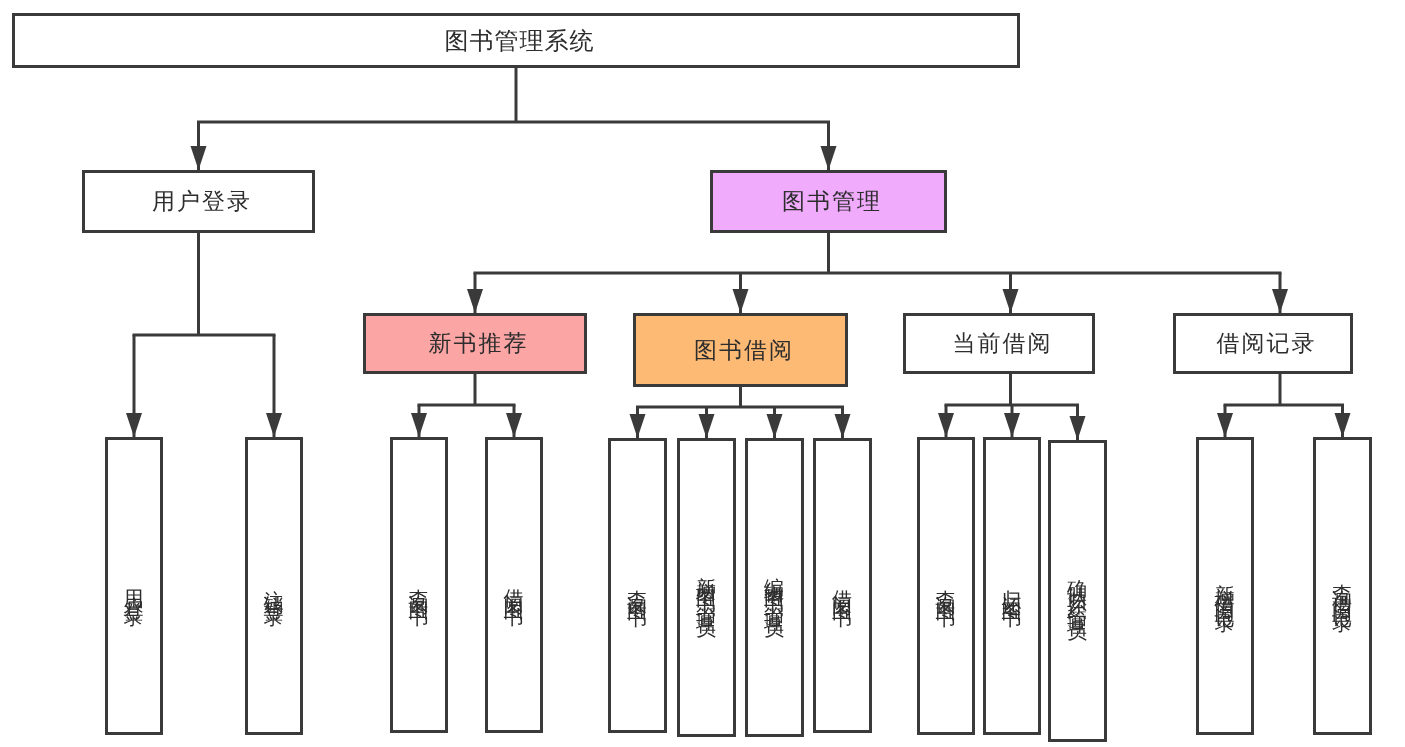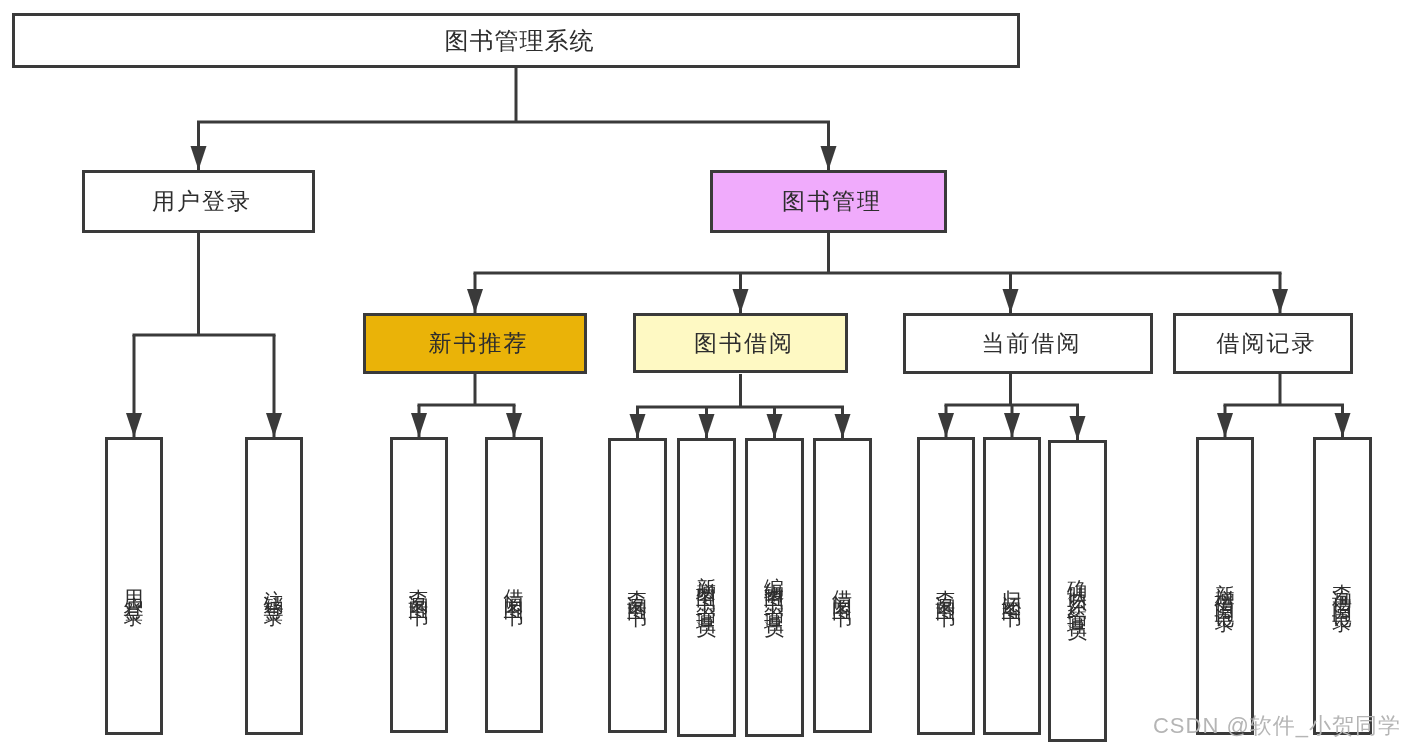--- a/index.html
+++ b/index.html
@@ -84,32 +84,31 @@
         <line x1="1280" y1="374" x2="1280" y2="405" stroke="#3a3a3a" stroke-width="3"></line>
         <line x1="1225" y1="405" x2="1342.5" y2="405" stroke="#3a3a3a" stroke-width="3" stroke-linecap="square"></line>
         <line x1="1225" y1="405" x2="1225" y2="437" stroke="#3a3a3a" stroke-width="3" marker-end="url(#arrow)"></line>
         <line x1="1342.5" y1="405" x2="1342.5" y2="437" stroke="#3a3a3a" stroke-width="3" marker-end="url(#arrow)"></line>
       </g>
   </svg>
   <div id="nodes">
       <div class="box h root" style="left: 12px; top: 13px; width: 1008px; height: 55px; border-color: rgb(58, 58, 58); background: rgb(255, 255, 255); color: rgb(45, 45, 45);">图书管理系统</div>
       <div class="box h" style="left: 82px; top: 170px; width: 233px; height: 63px; border-color: rgb(58, 58, 58); background: rgb(255, 255, 255); color: rgb(45, 45, 45);">用户登录</div>
       <div class="box h" style="left: 710px; top: 170px; width: 237px; height: 63px; border-color: rgb(58, 58, 58); background: #f0abfc; color: rgb(45, 45, 45);">图书管理</div>
-      <div class="box h" style="left: 363px; top: 313px; width: 224px; height: 61px; border-color: rgb(58, 58, 58); background: #eab308; color: rgb(45, 45, 45);">新书推荐</div>
-      <div class="box h" style="left: 633px; top: 313px; width: 215px; height: 60px; border-color: rgb(58, 58, 58); background: #fef9c3; color: rgb(45, 45, 45);">图书借阅</div>
-      <div class="box h" style="left: 903px; top: 313px; width: 250px; height: 61px; border-color: rgb(58, 58, 58); background: rgb(255, 255, 255); color: rgb(45, 45, 45);">当前借阅</div>
+      <div class="box h" style="left: 363px; top: 313px; width: 224px; height: 61px; border-color: rgb(58, 58, 58); background: #fca5a5; color: rgb(45, 45, 45);">新书推荐</div>
+      <div class="box h" style="left: 633px; top: 313px; width: 215px; height: 74px; border-color: rgb(58, 58, 58); background: #fdba74; color: rgb(45, 45, 45);">图书借阅</div>
+      <div class="box h" style="left: 903px; top: 313px; width: 192px; height: 61px; border-color: rgb(58, 58, 58); background: rgb(255, 255, 255); color: rgb(45, 45, 45);">当前借阅</div>
       <div class="box h" style="left: 1173px; top: 313px; width: 180px; height: 61px; border-color: rgb(58, 58, 58); background: rgb(255, 255, 255); color: rgb(45, 45, 45);">借阅记录</div>
       <div class="box v" style="left: 105px; top: 437px; width: 58px; height: 298px; border-color: rgb(58, 58, 58); background: rgb(255, 255, 255); color: rgb(45, 45, 45);">用户登录</div>
       <div class="box v" style="left: 245px; top: 437px; width: 58px; height: 298px; border-color: rgb(58, 58, 58); background: rgb(255, 255, 255); color: rgb(45, 45, 45);">注销登录</div>
       <div class="box v" style="left: 390px; top: 437px; width: 58px; height: 296px; border-color: rgb(58, 58, 58); background: rgb(255, 255, 255); color: rgb(45, 45, 45);">查询图书</div>
       <div class="box v" style="left: 485px; top: 437px; width: 58px; height: 296px; border-color: rgb(58, 58, 58); background: rgb(255, 255, 255); color: rgb(45, 45, 45);">借阅图书</div>
       <div class="box v" style="left: 608px; top: 438px; width: 59px; height: 295px; border-color: rgb(58, 58, 58); background: rgb(255, 255, 255); color: rgb(45, 45, 45);">查询图书</div>
       <div class="box v" style="left: 677px; top: 438px; width: 59px; height: 299px; border-color: rgb(58, 58, 58); background: rgb(255, 255, 255); color: rgb(45, 45, 45);">新增图书（管理员）</div>
       <div class="box v" style="left: 745px; top: 438px; width: 59px; height: 299px; border-color: rgb(58, 58, 58); background: rgb(255, 255, 255); color: rgb(45, 45, 45);">编辑图书（管理员）</div>
       <div class="box v" style="left: 813px; top: 438px; width: 59px; height: 295px; border-color: rgb(58, 58, 58); background: rgb(255, 255, 255); color: rgb(45, 45, 45);">借阅图书</div>
       <div class="box v" style="left: 917px; top: 437px; width: 58px; height: 298px; border-color: rgb(58, 58, 58); background: rgb(255, 255, 255); color: rgb(45, 45, 45);">查询图书</div>
       <div class="box v" style="left: 983px; top: 437px; width: 58px; height: 298px; border-color: rgb(58, 58, 58); background: rgb(255, 255, 255); color: rgb(45, 45, 45);">归还图书</div>
       <div class="box v" style="left: 1048px; top: 440px; width: 59px; height: 302px; border-color: rgb(58, 58, 58); background: rgb(255, 255, 255); color: rgb(45, 45, 45);">确认归还（管理员）</div>
       <div class="box v" style="left: 1196px; top: 437px; width: 58px; height: 298px; border-color: rgb(58, 58, 58); background: rgb(255, 255, 255); color: rgb(45, 45, 45);">新增借阅记录</div>
       <div class="box v" style="left: 1313px; top: 437px; width: 59px; height: 298px; border-color: rgb(58, 58, 58); background: rgb(255, 255, 255); color: rgb(45, 45, 45);">查询借阅记录</div>
     </div>
-  <div id="watermark" style="color: rgb(181, 181, 181);">CSDN @软件_小贺同学</div>
 </div>
 
 </body></html>

